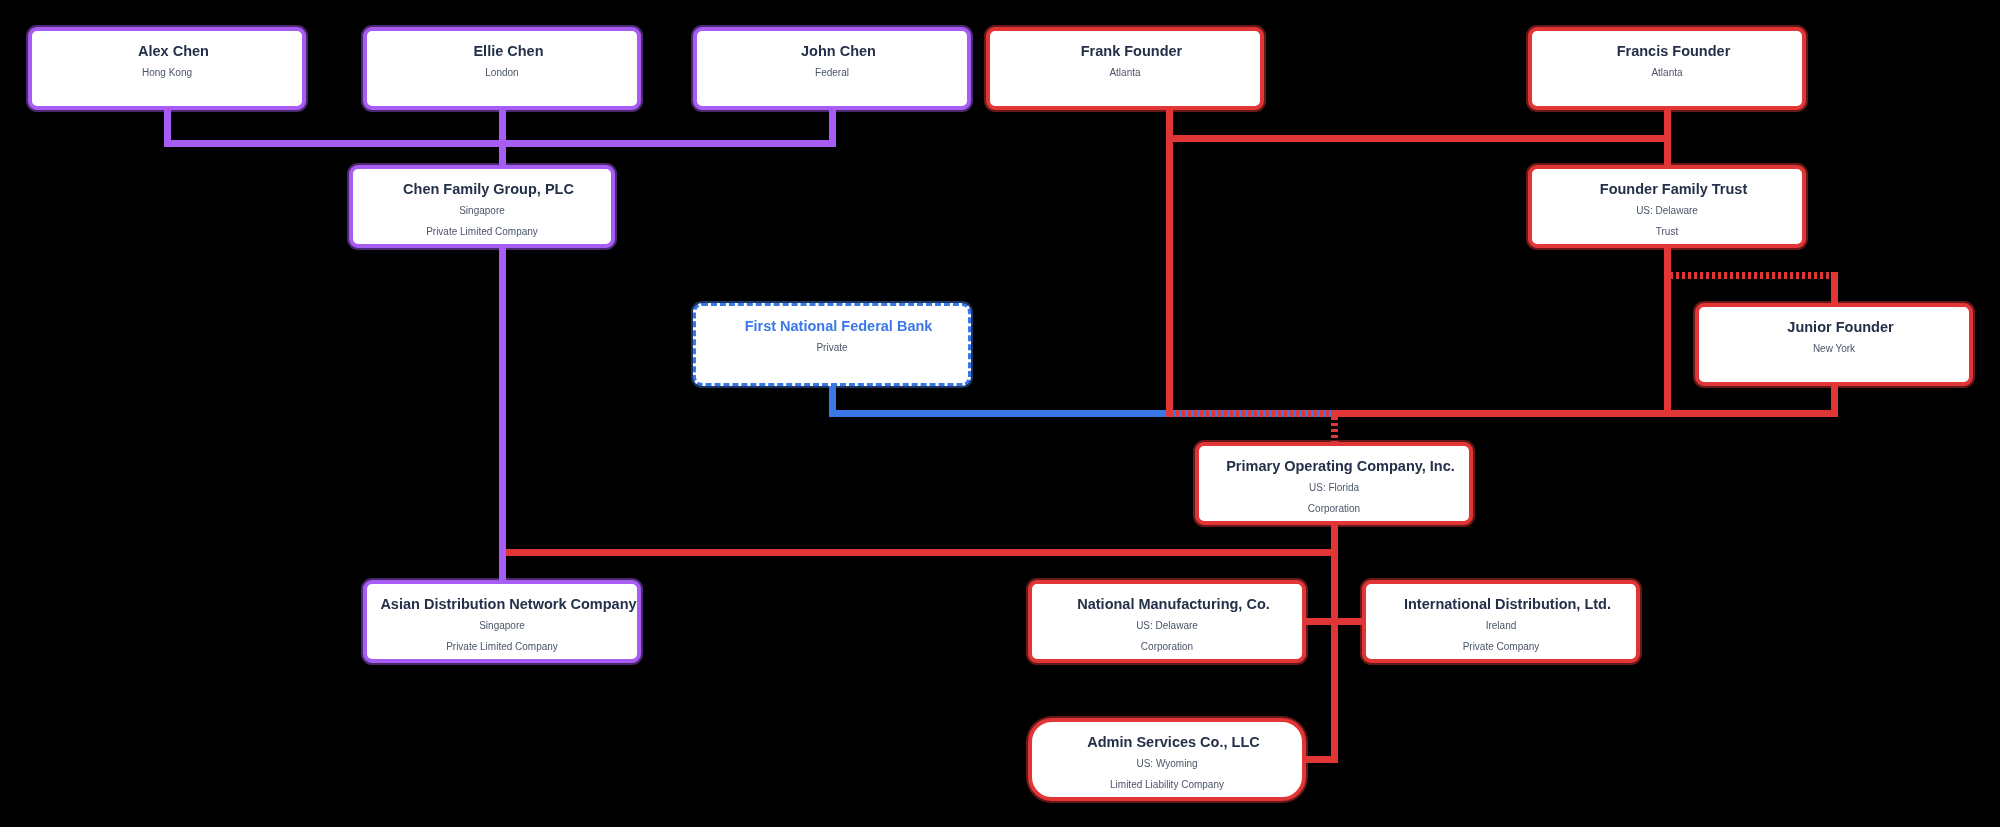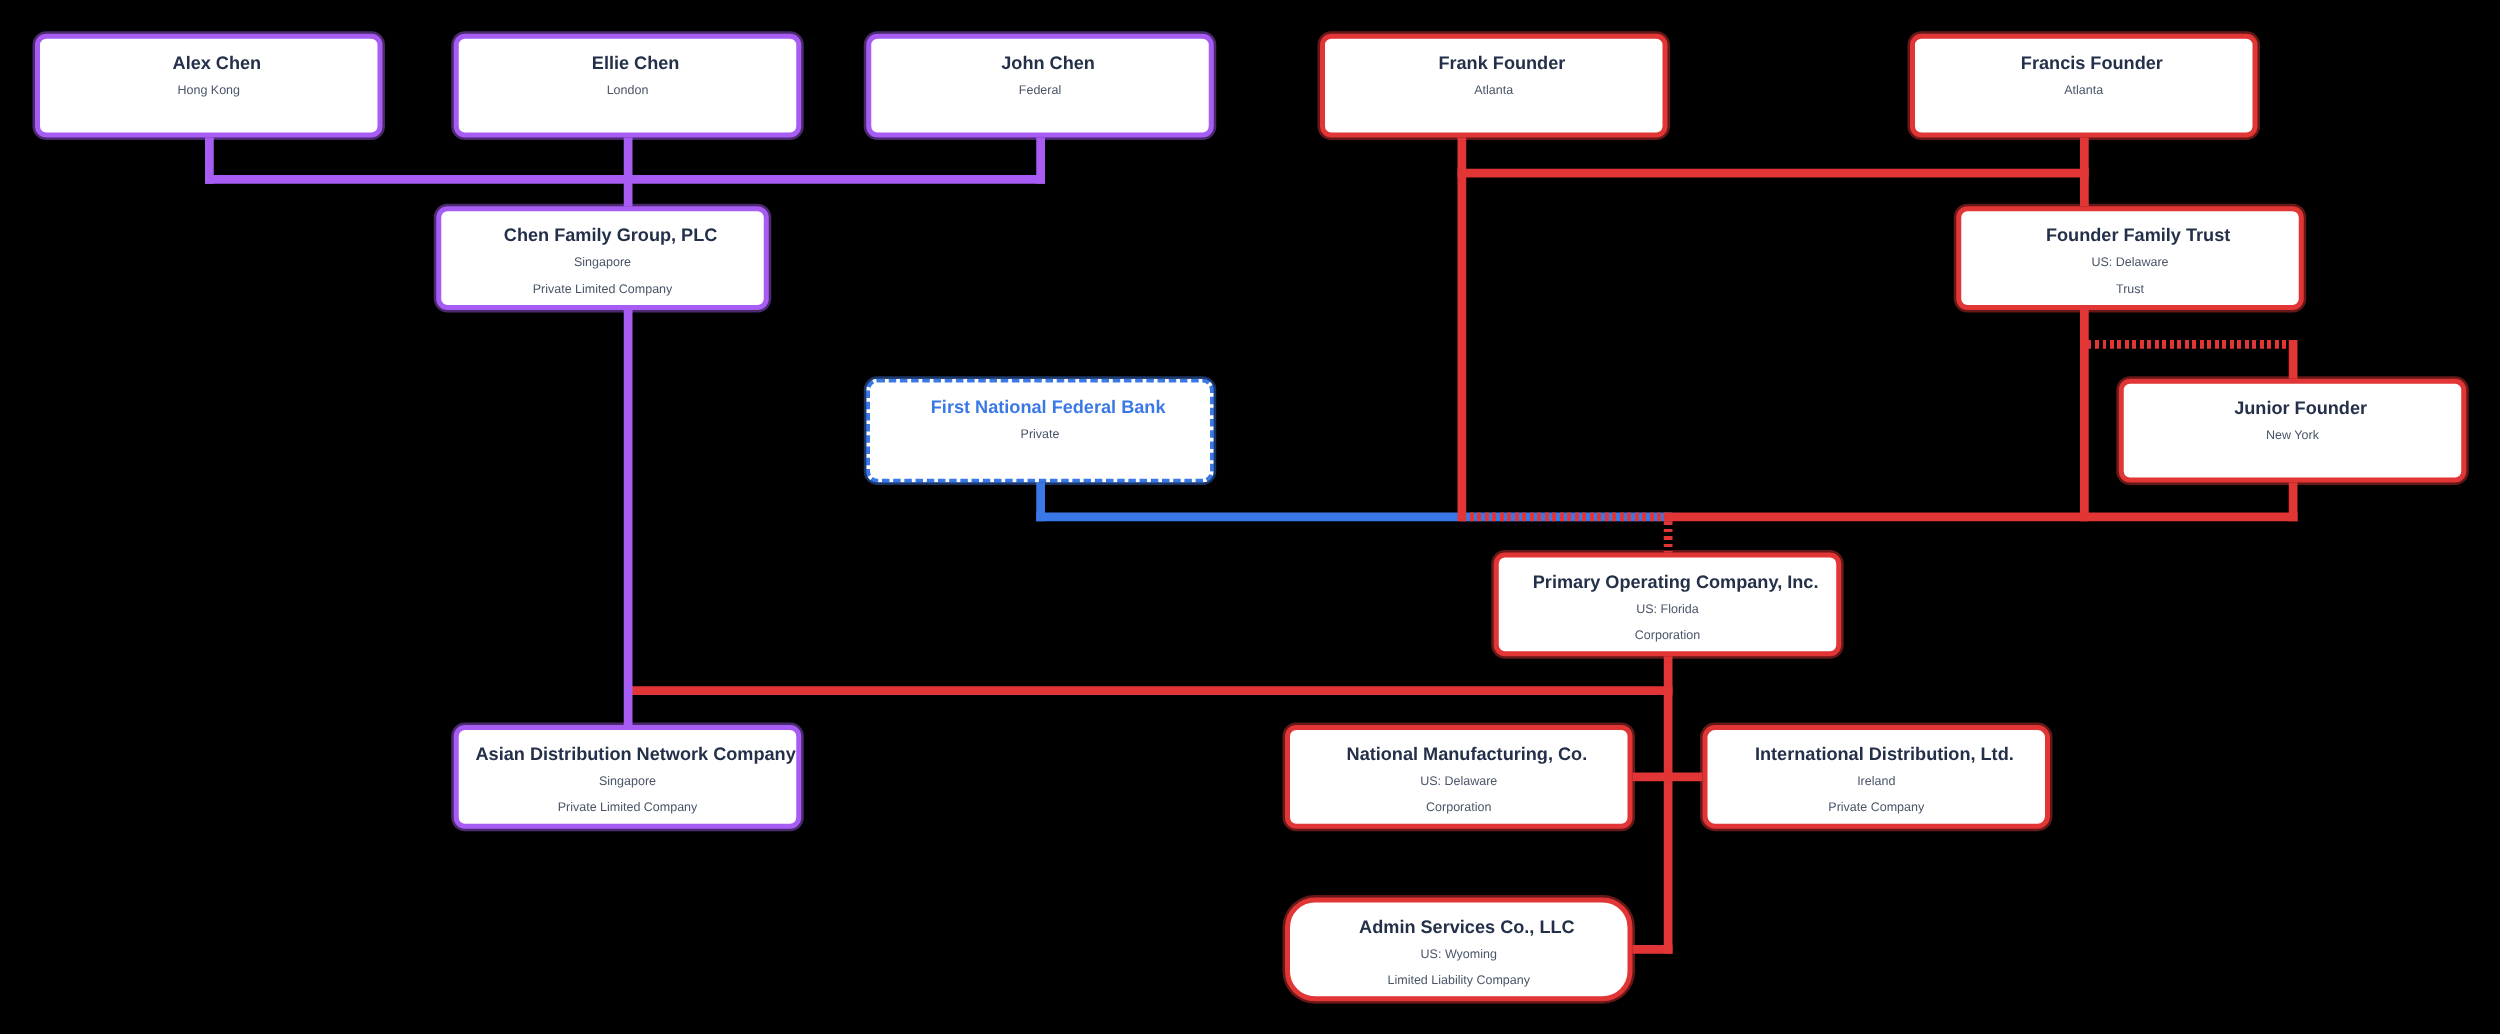--- a/index.html
+++ b/index.html
@@ -70,34 +70,34 @@
       <div class="sub">Hong Kong</div>
     </div>
     <div class="node" style="left: 363px; top: 27px; width: 278px; height: 83px; border-color: rgb(167, 92, 244); border-style: solid; box-shadow: rgba(167, 92, 244, 0.45) 0px 0px 0px 2px;">
       <div class="title">Ellie Chen</div>
       <div class="sub">London</div>
     </div>
     <div class="node" style="left: 693px; top: 27px; width: 278px; height: 83px; border-color: rgb(167, 92, 244); border-style: solid; box-shadow: rgba(167, 92, 244, 0.45) 0px 0px 0px 2px;">
       <div class="title">John Chen</div>
       <div class="sub">Federal</div>
     </div>
-    <div class="node" style="left: 1056px; top: 27px; width: 278px; height: 83px; border-color: rgb(226, 53, 53); border-style: solid; box-shadow: rgba(226, 53, 53, 0.45) 0px 0px 0px 2px;">
+    <div class="node" style="left: 986px; top: 27px; width: 278px; height: 83px; border-color: rgb(226, 53, 53); border-style: solid; box-shadow: rgba(226, 53, 53, 0.45) 0px 0px 0px 2px;">
       <div class="title">Frank Founder</div>
       <div class="sub">Atlanta</div>
     </div>
     <div class="node" style="left: 1528px; top: 27px; width: 278px; height: 83px; border-color: rgb(226, 53, 53); border-style: solid; box-shadow: rgba(226, 53, 53, 0.45) 0px 0px 0px 2px;">
       <div class="title">Francis Founder</div>
       <div class="sub">Atlanta</div>
     </div>
     <div class="node" style="left: 349px; top: 165px; width: 266px; height: 83px; border-color: rgb(167, 92, 244); border-style: solid; box-shadow: rgba(167, 92, 244, 0.45) 0px 0px 0px 2px;">
       <div class="title">Chen Family Group, PLC</div>
       <div class="sub">Singapore</div>
       <div class="sub">Private Limited Company</div>
     </div>
-    <div class="node" style="left: 1528px; top: 165px; width: 278px; height: 83px; border-color: rgb(226, 53, 53); border-style: solid; box-shadow: rgba(226, 53, 53, 0.45) 0px 0px 0px 2px; margin-left: 37px;">
+    <div class="node" style="left: 1528px; top: 165px; width: 278px; height: 83px; border-color: rgb(226, 53, 53); border-style: solid; box-shadow: rgba(226, 53, 53, 0.45) 0px 0px 0px 2px;">
       <div class="title">Founder Family Trust</div>
       <div class="sub">US: Delaware</div>
       <div class="sub">Trust</div>
     </div>
     <div class="node" style="left: 693px; top: 303px; width: 278px; height: 83px; border-color: rgb(59, 120, 231); border-style: dashed; border-width: 3px; box-shadow: rgba(59, 120, 231, 0.45) 0px 0px 0px 2px;">
       <div class="title" style="color: rgb(59, 120, 231);">First National Federal Bank</div>
       <div class="sub">Private</div>
     </div>
     <div class="node" style="left: 1695px; top: 303px; width: 278px; height: 83px; border-color: rgb(226, 53, 53); border-style: solid; box-shadow: rgba(226, 53, 53, 0.45) 0px 0px 0px 2px;">
       <div class="title">Junior Founder</div>
@@ -111,21 +111,21 @@
     <div class="node" style="left: 363px; top: 580px; width: 278px; height: 83px; border-color: rgb(167, 92, 244); border-style: solid; box-shadow: rgba(167, 92, 244, 0.45) 0px 0px 0px 2px;">
       <div class="title">Asian Distribution Network Company</div>
       <div class="sub">Singapore</div>
       <div class="sub">Private Limited Company</div>
     </div>
     <div class="node" style="left: 1028px; top: 580px; width: 278px; height: 83px; border-color: rgb(226, 53, 53); border-style: solid; box-shadow: rgba(226, 53, 53, 0.45) 0px 0px 0px 2px;">
       <div class="title">National Manufacturing, Co.</div>
       <div class="sub">US: Delaware</div>
       <div class="sub">Corporation</div>
     </div>
-    <div class="node" style="left: 1362px; top: 580px; width: 278px; height: 83px; border-color: rgb(226, 53, 53); border-style: solid; box-shadow: rgba(226, 53, 53, 0.45) 0px 0px 0px 2px; border-radius: 10px;">
+    <div class="node" style="left: 1362px; top: 580px; width: 278px; height: 83px; border-color: rgb(226, 53, 53); border-style: solid; box-shadow: rgba(226, 53, 53, 0.45) 0px 0px 0px 2px;">
       <div class="title">International Distribution, Ltd.</div>
       <div class="sub">Ireland</div>
       <div class="sub">Private Company</div>
     </div>
     <div class="node" style="left: 1028px; top: 718px; width: 278px; height: 83px; border-color: rgb(226, 53, 53); border-style: solid; box-shadow: rgba(226, 53, 53, 0.45) 0px 0px 0px 2px; border-radius: 24px;">
       <div class="title">Admin Services Co., LLC</div>
       <div class="sub">US: Wyoming</div>
       <div class="sub">Limited Liability Company</div>
     </div>
   </div>

